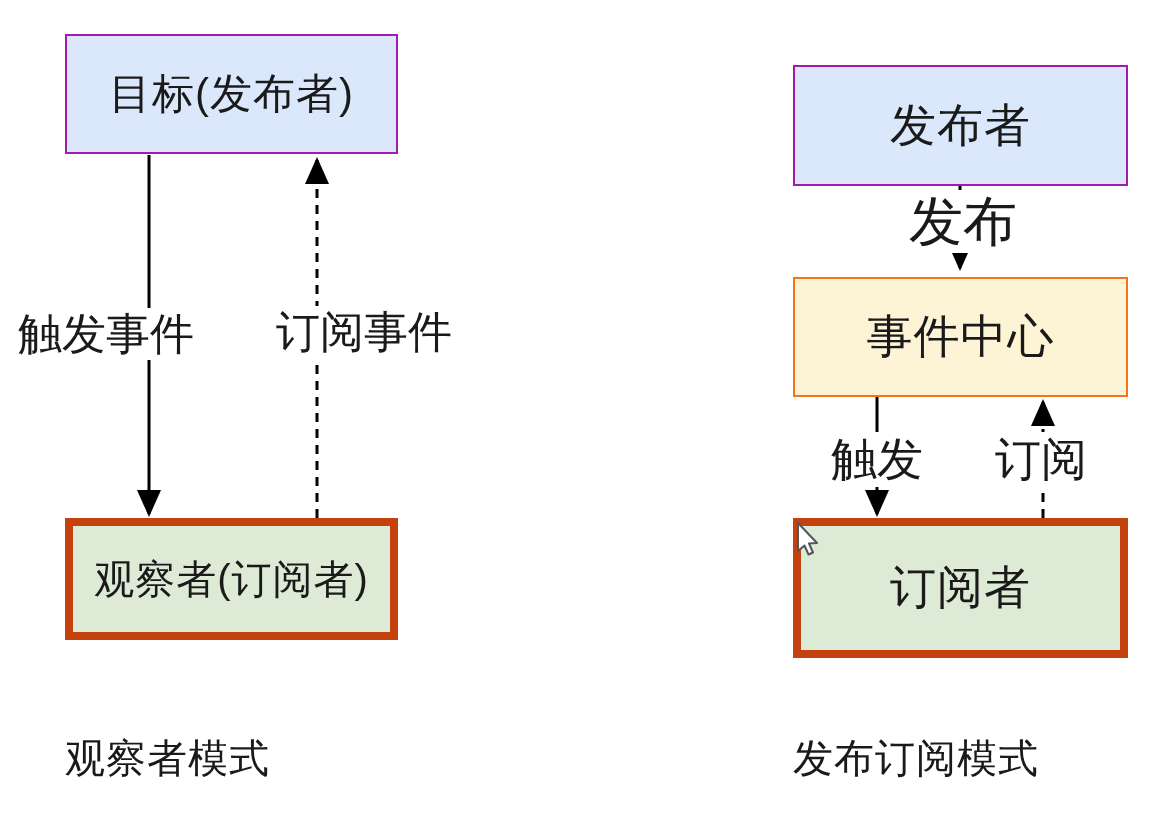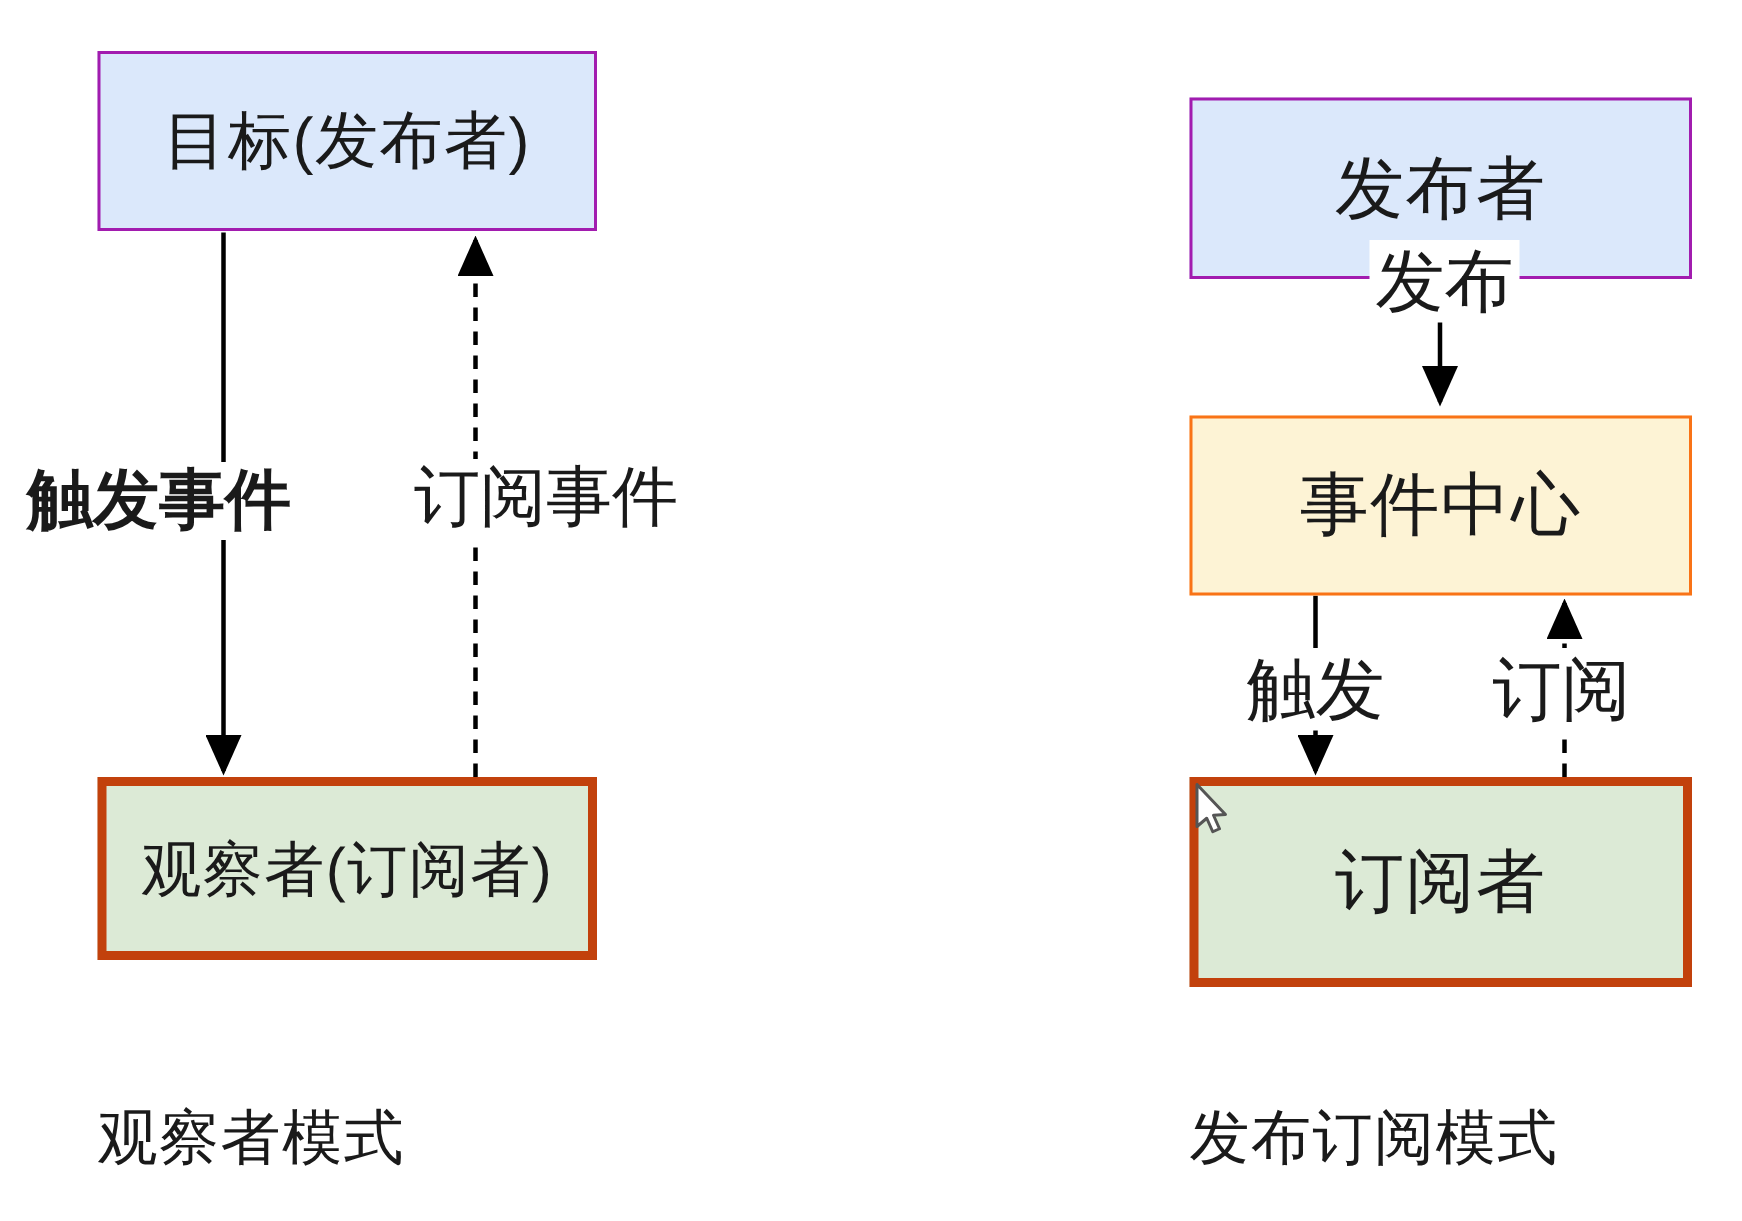--- a/index.html
+++ b/index.html
@@ -25,42 +25,42 @@
   .node {
     position: absolute;
     box-sizing: border-box;
     display: flex;
     align-items: center;
     justify-content: center;
     z-index: 2;
     letter-spacing: 1px;
   }
   .node.blue   { background: #dbe8fb; border: 2px solid #a21caf; }
-  .node.green  { background: #dcead6; border: 6px solid #c2410c; }
+  .node.green  { background: #dcead6; border: 8px solid #c2410c; }
   .node.yellow { background: #fdf3d5; border: 2px solid #f97316; }
 
   .node-target     { left: 65px;  top: 34px;  width: 333px; height: 120px; font-size: 42px; }
   .node-observer   { left: 65px;  top: 518px; width: 333px; height: 122px; font-size: 40px; }
   .node-publisher  { left: 793px; top: 33px;  width: 335px; height: 121px; font-size: 46px; margin-top: 32px; }
   .node-eventcenter{ left: 793px; top: 277px; width: 335px; height: 120px; font-size: 46px; }
   .node-subscriber { left: 793px; top: 518px; width: 335px; height: 140px; font-size: 46px; }
 
   .edge-label {
     position: absolute;
     z-index: 3;
     background: #ffffff;
     padding: 2px 4px;
     font-size: 44px;
     white-space: nowrap;
     transform: translateX(-50%);
     line-height: 1.1;
   }
-  .lbl-trigger-event   { left: 106px;  top: 308px; font-weight: bold; }
+  .lbl-trigger-event   { left: 106px;  top: 308px; }
   .lbl-subscribe-event { left: 364px;  top: 306px; text-align: right; }
-  .lbl-publish         { left: 963px;  top: 160px; font-size: 46px; }
+  .lbl-publish         { left: 963px;  top: 190px; font-size: 54px; }
   .lbl-trigger         { left: 877px;  top: 432px; font-size: 46px; }
   .lbl-subscribe       { left: 1041px; top: 432px; font-size: 46px; }
 
   .caption {
     position: absolute;
     z-index: 2;
     text-align: left;
     font-size: 40px;
     letter-spacing: 1px;
   }

